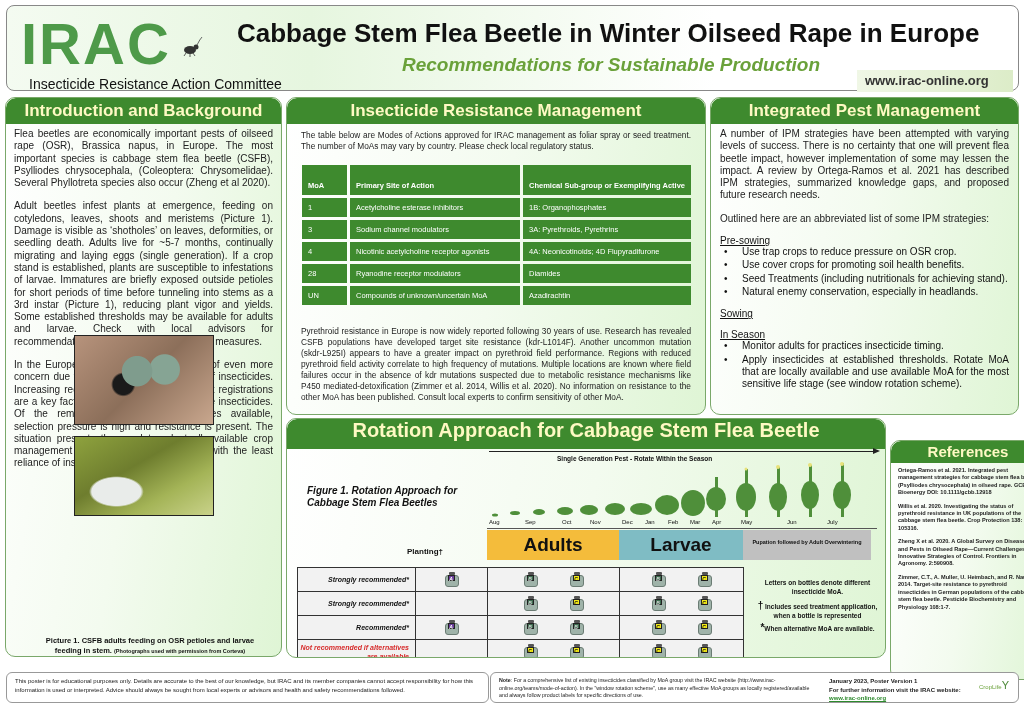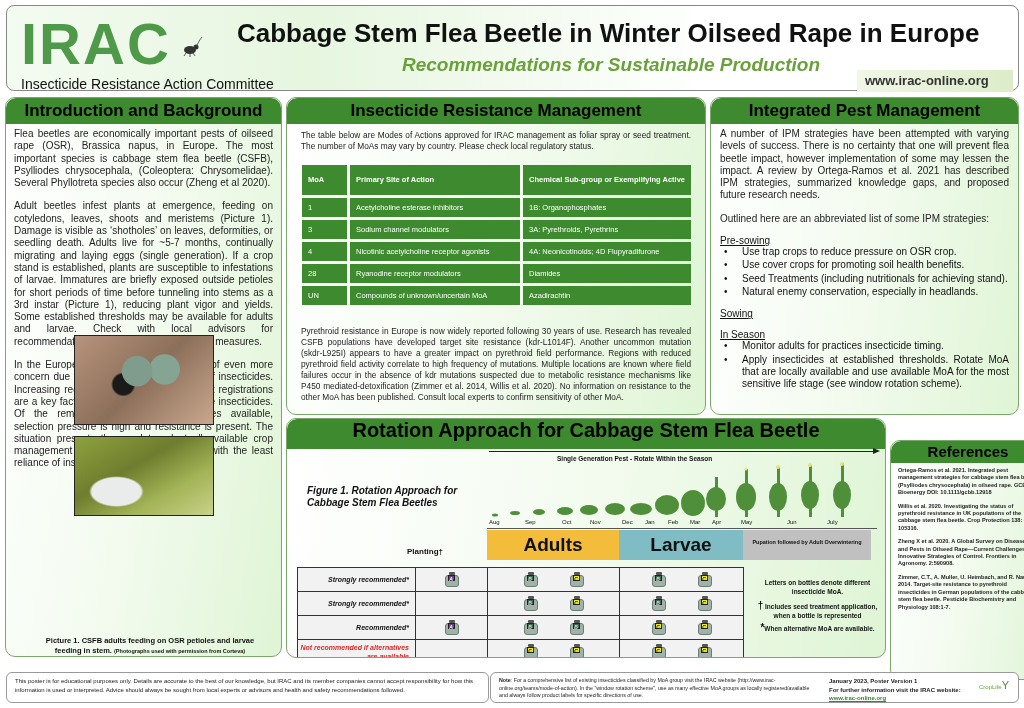--- a/index.html
+++ b/index.html
@@ -1,35 +1,35 @@
 <!DOCTYPE html>
 <html><head>
 <meta charset="utf-8">
 <style>
 *{box-sizing:border-box;margin:0;padding:0}
 body{width:1024px;height:708px;background:#fff;font-family:"Liberation Sans",sans-serif;color:#111;position:relative;overflow:hidden}
 .header{position:absolute;left:6px;top:5px;width:1013px;height:86px;border:1px solid #888;border-radius:8px;background:linear-gradient(90deg,#f4fbf1 0%,#e6f6df 30%,#ffffff 70%,#ffffff 100%);}
 .logo{position:absolute;left:14px;top:8px;font-weight:bold;font-size:58px;color:#4e9a49;letter-spacing:2px;font-family:"Liberation Sans",sans-serif;line-height:60px}
 .beetle{position:absolute;left:174px;top:30px;width:22px;height:22px}
-.committee{position:absolute;left:14px;top:70px;font-size:14px;color:#111}
+.committee{position:absolute;left:22px;top:70px;font-size:14px;color:#111}
 .title{position:absolute;left:230px;top:12px;font-size:26px;font-weight:bold;color:#111;white-space:nowrap}
 .subtitle{position:absolute;left:395px;top:48px;font-size:19px;font-weight:bold;font-style:italic;color:#6aa13a;white-space:nowrap}
 .website{position:absolute;left:850px;top:64px;width:156px;height:22px;background:linear-gradient(90deg,#f0f7e6,#dcecc8);font-size:13px;font-weight:bold;color:#333;padding:3px 8px}
 .panel{position:absolute;border:1px solid #7aa86a;border-radius:10px;background:linear-gradient(100deg,#ffffff 0%,#f3fbef 50%,#dff5d5 100%);overflow:hidden}
-.ph{background:#3e8a2e;color:#000000;font-weight:bold;text-align:center;border-radius:10px 10px 0 0}
+.ph{background:#3e8a2e;color:#fef9c3;font-weight:bold;text-align:center;border-radius:10px 10px 0 0}
 .body-text{font-size:10px;line-height:12.3px;color:#222;text-align:justify}
 .p1{position:absolute;left:5px;top:97px;width:277px;height:560px}
 .p2{position:absolute;left:286px;top:97px;width:420px;height:318px}
 .p3{position:absolute;left:710px;top:97px;width:309px;height:318px}
 .p4{position:absolute;left:286px;top:418px;width:600px;height:240px}
 .p5{position:absolute;left:890px;top:440px;width:156px;height:240px}
 .ph.big{font-size:17px;height:26px;line-height:26px}
 table.moa{border-collapse:separate;border-spacing:3px;font-size:7.5px;color:#fff}
 table.moa td{background:#3e8a2e;padding:4px 6px;vertical-align:middle}
-table.moa tr.hd td{font-weight:bold;height:30px;vertical-align:top;padding-top:10px}
+table.moa tr.hd td{font-weight:bold;height:30px;vertical-align:top;padding-top:16px}
 table.moa tr.r td{height:19px}
 ul.ipm{list-style:none;margin:0}
 ul.ipm li{position:relative;padding-left:22px;font-size:10px;line-height:12.3px;margin-bottom:1px;text-align:justify}
 ul.ipm li:before{content:"•";position:absolute;left:4px}
 .sec{text-decoration:underline;font-size:10px;margin-top:10px}
 .photo{position:absolute;border:1px solid #222}
 .ph1{left:74px;top:335px;width:140px;height:90px;background:radial-gradient(circle at 45% 40%,#7f9c8d 0 16%,transparent 17%),radial-gradient(circle at 65% 38%,#86a494 0 14%,transparent 15%),radial-gradient(circle at 35% 55%,#1a1a1a 0 10%,transparent 12%),linear-gradient(135deg,#b7937c,#8c6f5a 50%,#c9a78e)}
 .ph2{left:74px;top:436px;width:140px;height:80px;background:radial-gradient(ellipse at 30% 70%,#e9ecea 0 18%,transparent 20%),linear-gradient(150deg,#8ea23e,#6e7d2e 40%,#a4b457 70%,#c9d28a)}
 .bottle{display:inline-block;width:14px;height:15px;position:relative;vertical-align:middle}
 .bottle .cap{position:absolute;left:4px;top:0;width:6px;height:3px;background:#555;border-radius:1px}

